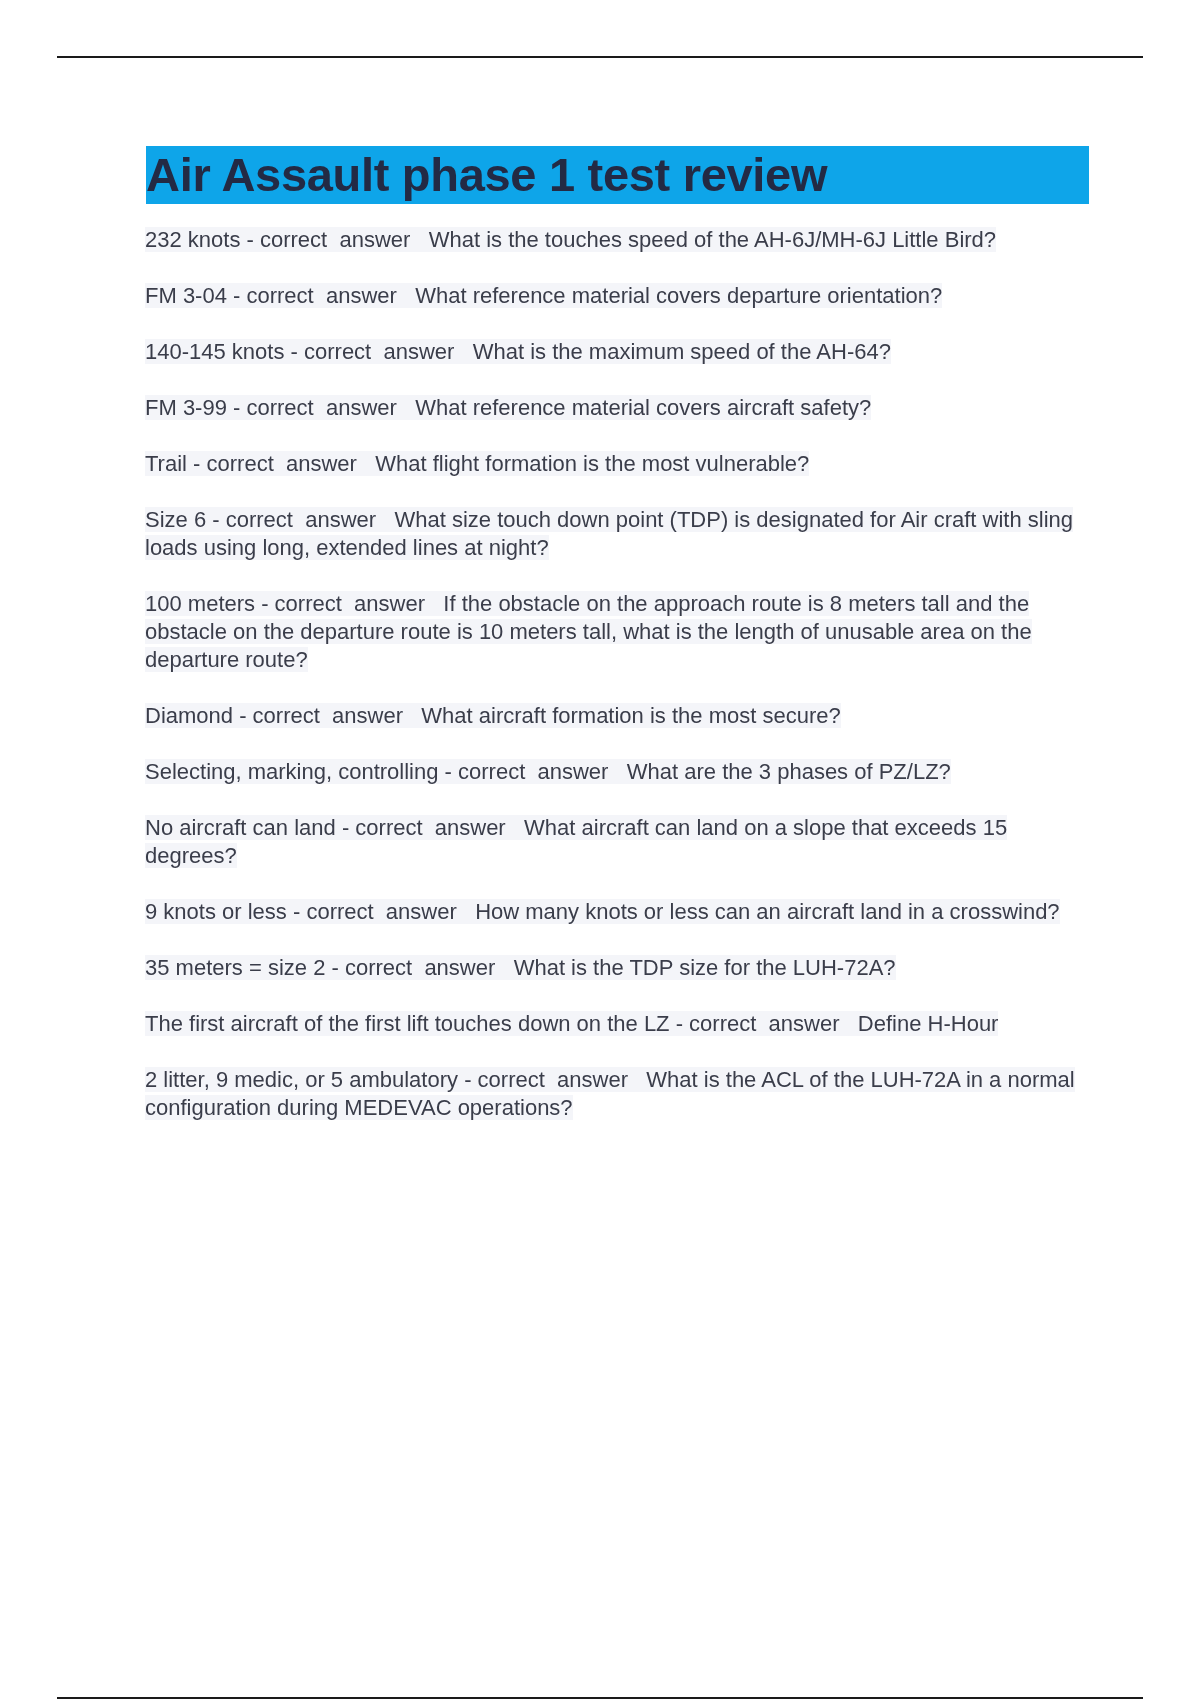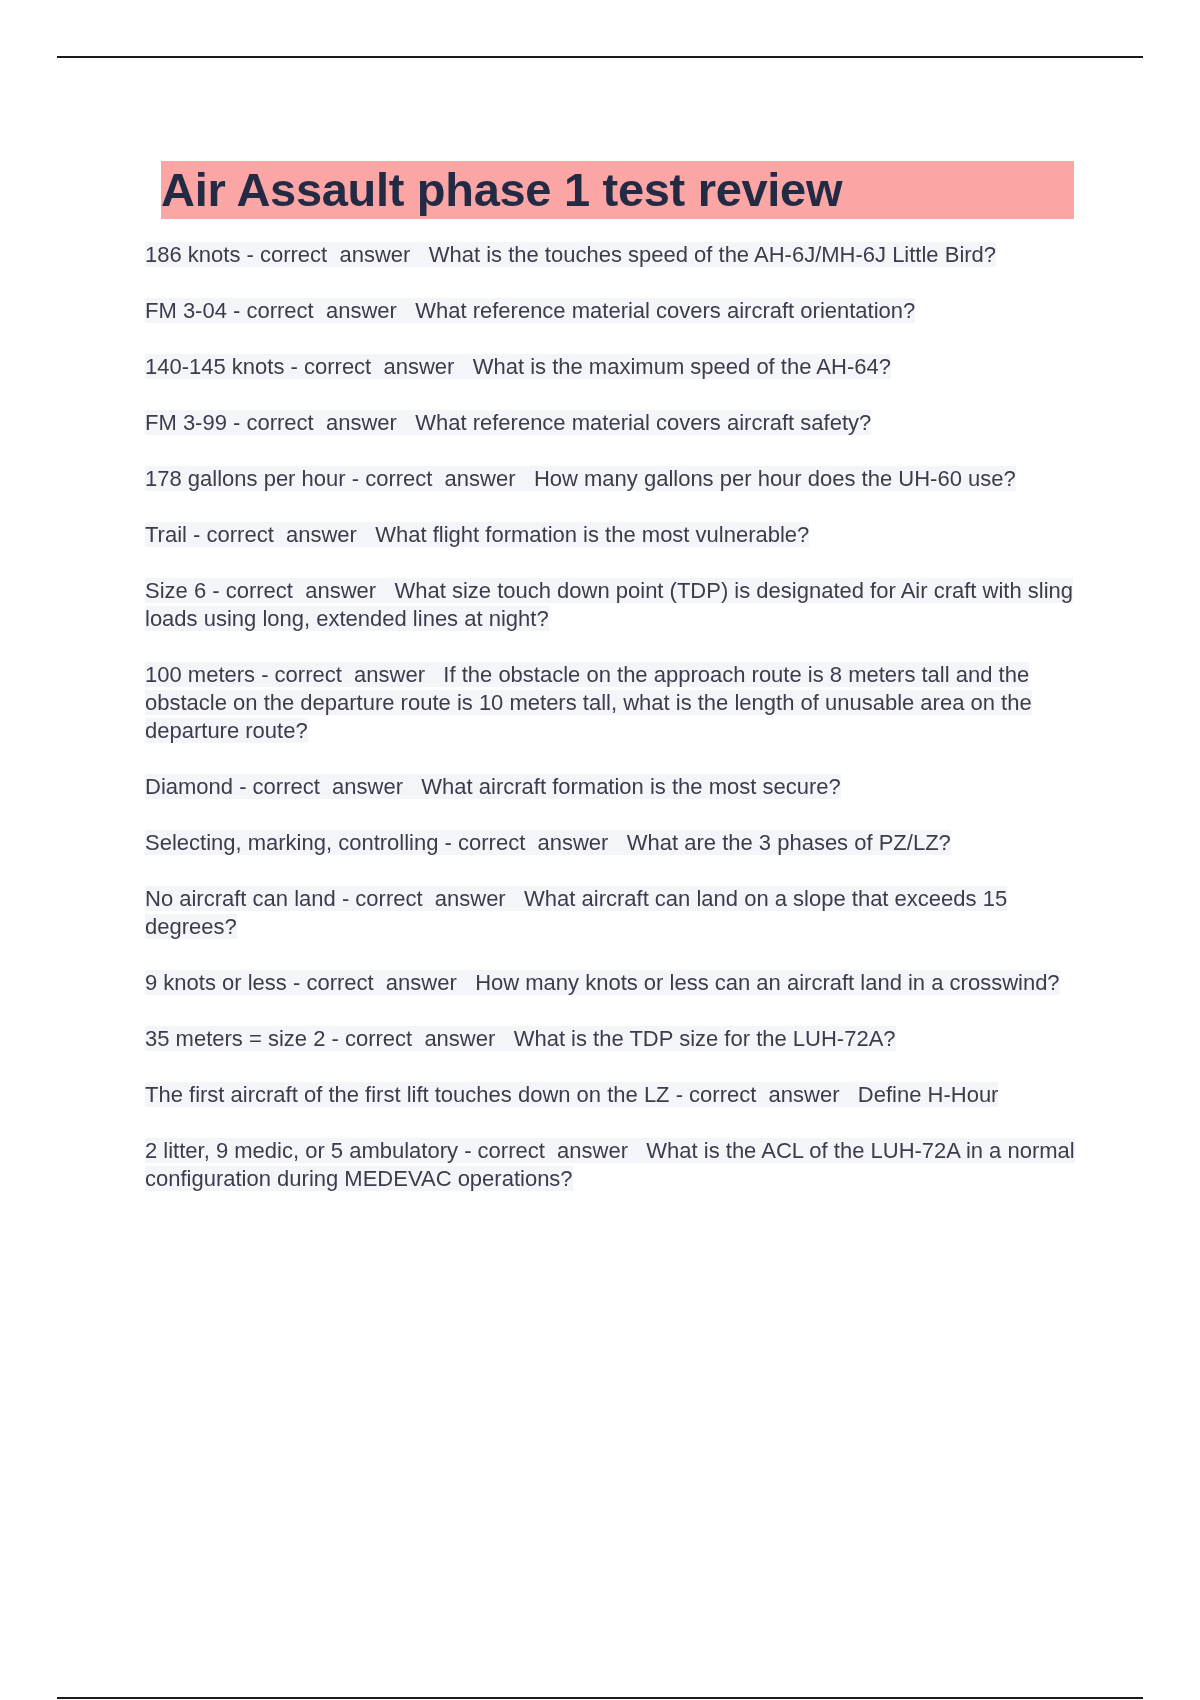--- a/index.html
+++ b/index.html
@@ -1,40 +1,39 @@
 <!DOCTYPE html>
 <html><head>
 <meta charset="utf-8">
 <style>
   html, body { margin: 0; padding: 0; background: #ffffff; }
   body { width: 1200px; height: 1700px; position: relative; overflow: hidden; font-family: "Liberation Sans", sans-serif; }
   .rule { position: absolute; left: 57px; width: 1086px; height: 2px; background: #1a1a1a; }
   .rule.top { top: 56px; }
   .rule.bottom { top: 1697px; }
   .content { position: absolute; left: 145px; top: 145px; width: 945px; }
-  .title { margin: 16px; display: block; background: #fca5a5; font-size: 47px; font-weight: bold; color: #232a44; line-height: 58px; padding: 0 0 0 0; letter-spacing: -0.3px; }
+  .title { margin: 1px; display: block; background: #0ea5e9; font-size: 47px; font-weight: bold; color: #232a44; line-height: 58px; padding: 0 0 0 0; letter-spacing: -0.3px; }
   .entries { margin-top: 22px; }
   .entry { font-size: 22px; line-height: 28px; color: #3a3d4a; margin: 0 0 28px 0; }
   .entry span.hl { background: #f4f5f9; box-decoration-break: clone; -webkit-box-decoration-break: clone; }
   .sep { white-space: pre; }
 </style>
 </head>
 <body>
 
 <div class="rule top"></div>
 
 <div class="content">
   <h1 class="title">Air Assault phase 1 test review</h1>
 
   <div class="entries">
-    <p class="entry"><span class="hl"><span>186 knots</span><span class="sep"> - correct  answer   </span><span>What is the touches speed of the AH-6J/MH-6J Little Bird?</span></span></p>
-    <p class="entry"><span class="hl"><span>FM 3-04</span><span class="sep"> - correct  answer   </span><span>What reference material covers aircraft orientation?</span></span></p>
+    <p class="entry"><span class="hl"><span>232 knots</span><span class="sep"> - correct  answer   </span><span>What is the touches speed of the AH-6J/MH-6J Little Bird?</span></span></p>
+    <p class="entry"><span class="hl"><span>FM 3-04</span><span class="sep"> - correct  answer   </span><span>What reference material covers departure orientation?</span></span></p>
     <p class="entry"><span class="hl"><span>140-145 knots</span><span class="sep"> - correct  answer   </span><span>What is the maximum speed of the AH-64?</span></span></p>
     <p class="entry"><span class="hl"><span>FM 3-99</span><span class="sep"> - correct  answer   </span><span>What reference material covers aircraft safety?</span></span></p>
-    <p class="entry"><span class="hl"><span>178 gallons per hour</span><span class="sep"> - correct  answer   </span><span>How many gallons per hour does the UH-60 use?</span></span></p>
     <p class="entry"><span class="hl"><span>Trail</span><span class="sep"> - correct  answer   </span><span>What flight formation is the most vulnerable?</span></span></p>
     <p class="entry"><span class="hl"><span>Size 6</span><span class="sep"> - correct  answer   </span><span>What size touch down point (TDP) is designated for Air craft with sling loads using long, extended lines at night?</span></span></p>
     <p class="entry"><span class="hl"><span>100 meters</span><span class="sep"> - correct  answer   </span><span>If the obstacle on the approach route is 8 meters tall and the obstacle on the departure route is 10 meters tall, what is the length of unusable area on the departure route?</span></span></p>
     <p class="entry"><span class="hl"><span>Diamond</span><span class="sep"> - correct  answer   </span><span>What aircraft formation is the most secure?</span></span></p>
     <p class="entry"><span class="hl"><span>Selecting, marking, controlling</span><span class="sep"> - correct  answer   </span><span>What are the 3 phases of PZ/LZ?</span></span></p>
     <p class="entry"><span class="hl"><span>No aircraft can land</span><span class="sep"> - correct  answer   </span><span>What aircraft can land on a slope that exceeds 15 degrees?</span></span></p>
     <p class="entry"><span class="hl"><span>9 knots or less</span><span class="sep"> - correct  answer   </span><span>How many knots or less can an aircraft land in a crosswind?</span></span></p>
     <p class="entry"><span class="hl"><span>35 meters = size 2</span><span class="sep"> - correct  answer   </span><span>What is the TDP size for the LUH-72A?</span></span></p>
     <p class="entry"><span class="hl"><span>The first aircraft of the first lift touches down on the LZ</span><span class="sep"> - correct  answer   </span><span>Define H-Hour</span></span></p>
     <p class="entry"><span class="hl"><span>2 litter, 9 medic, or 5 ambulatory</span><span class="sep"> - correct  answer   </span><span>What is the ACL of the LUH-72A in a normal configuration during MEDEVAC operations?</span></span></p>

